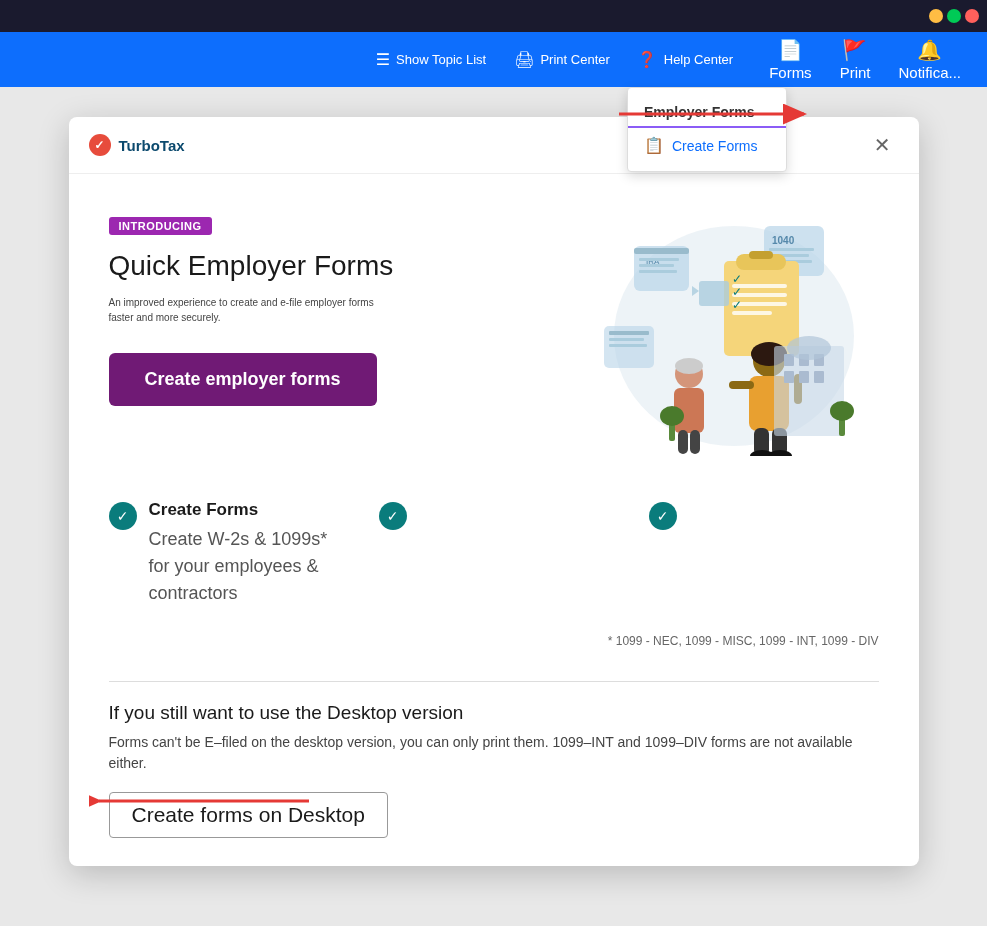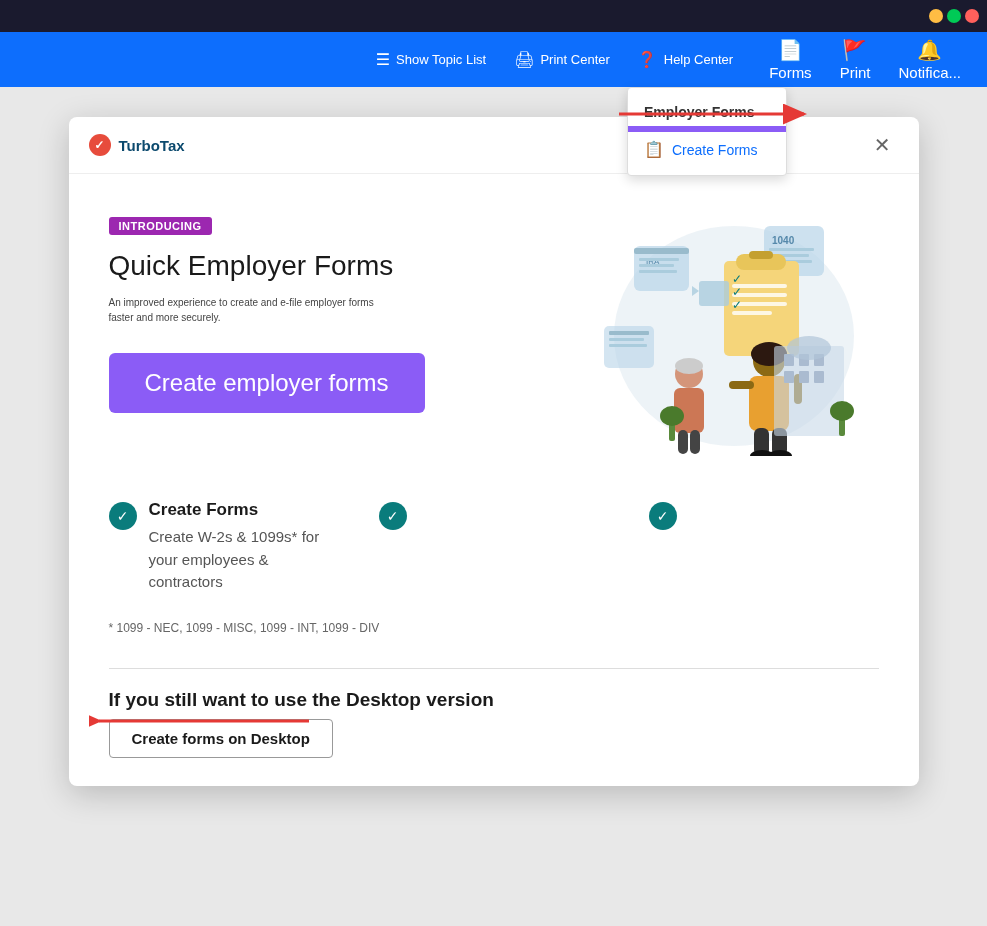--- a/index.html
+++ b/index.html
@@ -95,21 +95,21 @@
       box-shadow: 0 4px 12px rgba(0,0,0,0.15);
       padding: 8px 0;
       z-index: 100;
       min-width: 160px;
     }
     .dropdown-header {
       padding: 8px 16px 6px;
       font-weight: 700;
       font-size: 14px;
       color: #333;
-      border-bottom: 6px solid #8b5cf6;
+      border-bottom: 2px solid #8b5cf6;
     }
     .dropdown-item {
       display: flex;
       align-items: center;
       gap: 8px;
       padding: 8px 16px;
       cursor: pointer;
       color: #0d6efd;
       font-size: 14px;
       text-decoration: none;
@@ -218,27 +218,27 @@
       line-height: 1.2;
     }
     .modal-description {
       font-size: 10px;
       color: #444;
       line-height: 1.5;
       margin-bottom: 28px;
       max-width: 280px;
     }
     .cta-button {
-      background: #8b5cf6;
+      background: #701a75;
       color: white;
       border: none;
       border-radius: 6px;
       padding: 16px 36px;
-      font-size: 24px;
-      font-weight: 400;
+      font-size: 18px;
+      font-weight: 700;
       cursor: pointer;
       display: inline-block;
     }
 
     
     .features-section {
       padding: 20px 40px 16px;
       display: flex;
       gap: 40px;
       border-top: none;
@@ -262,65 +262,66 @@
       flex-shrink: 0;
       margin-top: 2px;
     }
     .feature-title {
       font-size: 17px;
       font-weight: 700;
       color: #1a1a1a;
       margin-bottom: 6px;
     }
     .feature-desc {
-      font-size: 15px;
+      font-size: 18px;
       color: #555;
       line-height: 1.5;
     }
 
     
     .footnote-section {
       padding: 8px 40px 32px;
+      text-align: right;
     }
     .footnote-text {
       font-size: 12px;
       color: #666;
     }
 
     
     .divider {
       height: 1px;
       background: #ddd;
       margin: 0 40px;
     }
 
     
     .desktop-section {
       padding: 20px 40px 28px;
     }
     .desktop-title {
       font-size: 19px;
-      font-weight: 700;
+      font-weight: 400;
       color: #1a1a1a;
       margin-bottom: 8px;
     }
     .desktop-desc {
       font-size: 14px;
       color: #444;
       line-height: 1.5;
       margin-bottom: 18px;
     }
     .desktop-button {
       background: white;
       color: #1a1a1a;
       border: 1.5px solid #999;
       border-radius: 4px;
       padding: 10px 22px;
-      font-size: 15px;
-      font-weight: 700;
+      font-size: 21px;
+      font-weight: 400;
       cursor: pointer;
       display: inline-block;
     }
 
     
     .red-arrow-right {
       position: absolute;
       top: 67px;
       right: 168px;
       z-index: 110;
@@ -502,20 +503,21 @@
     </div>
 
     <div class="footnote-section">
       <span class="footnote-text">* 1099 - NEC, 1099 - MISC, 1099 - INT, 1099 - DIV</span>
     </div>
 
     <div class="divider"></div>
 
     <div class="desktop-section">
       <div class="desktop-title">If you still want to use the Desktop version</div>
+      <div class="desktop-desc">Forms can't be E–filed on the desktop version, you can only print them. 1099–INT and 1099–DIV forms are not available either.</div>
       <button class="desktop-button">Create forms on Desktop</button>
       
       <svg style="position:absolute; bottom:48px; left:20px; z-index:10;" width="220" height="35" viewBox="0 0 220 35">
         <defs>
           <marker id="arrowhead-l" markerWidth="8" markerHeight="8" refX="1" refY="3.5" orient="auto">
             <polygon points="8 0, 0 3.5, 8 7" fill="#e53935"></polygon>
           </marker>
         </defs>
         <line x1="220" y1="18" x2="10" y2="18" stroke="#e53935" stroke-width="3" marker-end="url(#arrowhead-l)"></line>
       </svg>

